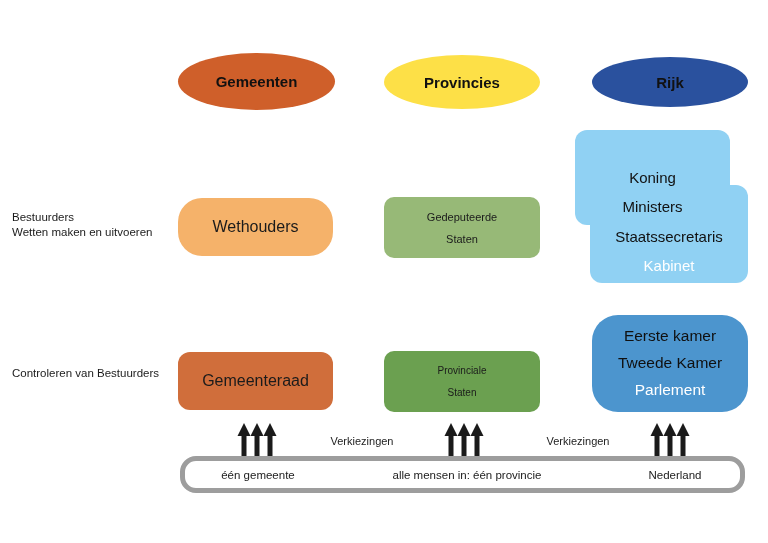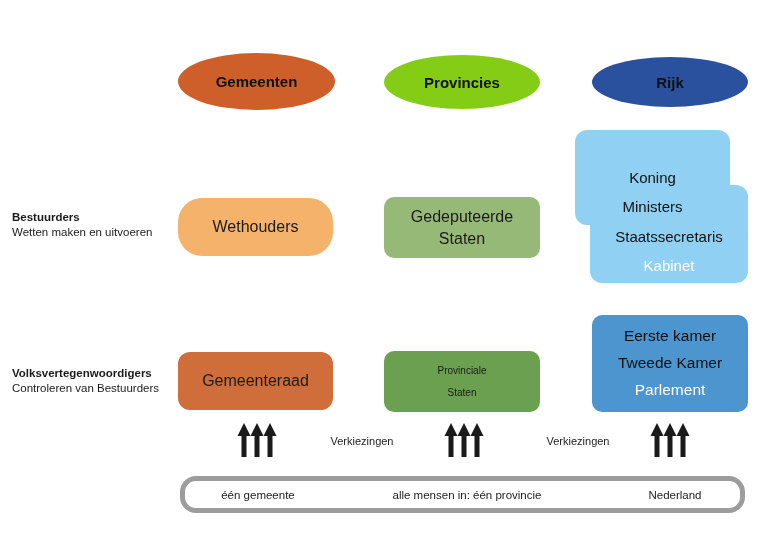--- a/index.html
+++ b/index.html
@@ -6,71 +6,71 @@
   .canvas{
     position:relative;width:768px;height:543px;background:#ffffff;overflow:hidden;
     font-family:"Liberation Sans", sans-serif;color:#1b1b1b;
   }
   
   .ellipse{
     position:absolute;border-radius:50%;display:flex;align-items:center;justify-content:center;
     font-weight:bold;font-size:15px;color:#111;
   }
   .ellipse-gemeenten{left:178px;top:53px;width:157px;height:57px;background:#CF5F2A;}
-  .ellipse-provincies{left:384px;top:55px;width:156px;height:54px;background:#84cc16;}
+  .ellipse-provincies{left:384px;top:55px;width:156px;height:54px;background:#fde047;}
   .ellipse-rijk{left:592px;top:57px;width:156px;height:50px;background:#2A519E;text-align:right;}
 
   
   .row-label{position:absolute;left:12px;font-size:11.5px;line-height:15px;color:#1b1b1b;}
-  .row-label .t{font-weight:bold;}
+  .row-label .t{font-weight:normal;}
   .row-label-bestuurders{top:210px;}
   .row-label-volks{top:366px;}
 
   
   .box{
     position:absolute;display:flex;flex-direction:column;align-items:center;justify-content:center;
     text-align:center;font-size:16px;color:#1b1b1b;
   }
   .box-wethouders{left:178px;top:198px;width:155px;height:58px;background:#F5B26A;border-radius:24px;}
-  .box-gedeputeerde{left:384px;top:197px;width:156px;height:61px;background:#97B977;border-radius:10px;font-size:16px;line-height:22px;}
+  .box-gedeputeerde{left:384px;top:197px;width:156px;height:61px;background:#97B977;border-radius:10px;font-size:11px;line-height:22px;}
   .box-gemeenteraad{left:178px;top:352px;width:155px;height:58px;background:#D06E3B;border-radius:12px;}
   .box-provinciale{left:384px;top:351px;width:156px;height:61px;background:#6BA050;border-radius:10px;font-size:10px;line-height:22px;}
 
   
   .rijk-stack{position:absolute;left:575px;top:130px;width:173px;height:153px;}
   .rijk-stack .bb{position:absolute;background:#90D1F3;border-radius:12px;}
   .rijk-stack .bb1{left:0;top:0;width:155px;height:95px;}
   .rijk-stack .bb2{left:15px;top:55px;width:158px;height:98px;}
   .rijk-stack .line{position:absolute;height:22px;line-height:22px;text-align:center;font-size:15px;}
   .rijk-stack .l0{left:0;top:8px;width:155px;color:#ffffff;}
   .rijk-stack .l1{left:0;top:37px;width:155px;color:#111;}
   .rijk-stack .l2{left:0;top:66px;width:155px;color:#111;}
   .rijk-stack .l3{left:15px;top:96px;width:158px;color:#111;}
   .rijk-stack .l4{left:15px;top:125px;width:158px;color:#ffffff;}
 
   
-  .box-parlement{left:592px;top:315px;width:156px;height:97px;background:#4C95CE;border-radius:10px;
+  .box-parlement{left:592px;top:315px;width:156px;height:97px;background:#4C95CE;border-radius:26px;
     font-size:15.5px;line-height:27px;justify-content:flex-start;padding-top:7px;box-sizing:border-box;}
   .box-parlement .w{color:#ffffff;}
   .box-parlement .k{color:#101010;}
 
   
   .arrows{position:absolute;width:40px;height:34px;}
   .arrows-1{left:237px;top:423px;}
   .arrows-2{left:444px;top:423px;}
   .arrows-3{left:650px;top:423px;}
 
   .verkiezingen{position:absolute;width:90px;text-align:center;font-size:11px;color:#222;}
   .verkiezingen-left{left:317px;top:435px;}
   .verkiezingen-right{left:533px;top:435px;}
 
   
   .base-bar{
     position:absolute;left:180px;top:456px;width:565px;height:37px;background:#fff;
-    border:5px solid #9D9D9D;border-radius:16px;box-sizing:border-box;margin-top:20px;
+    border:5px solid #9D9D9D;border-radius:16px;box-sizing:border-box;
   }
   .base-bar span{position:absolute;top:50%;transform:translateY(-50%);font-size:11.5px;color:#222;text-align:center;}
   .base-bar .bt1{left:13px;width:120px;}
   .base-bar .bt2{left:182px;width:200px;}
   .base-bar .bt3{left:430px;width:120px;}
 
   
   .logo{position:absolute;left:692px;top:500px;width:72px;height:32px;}
   .logo svg{position:absolute;left:0;top:2px;}
   .logo .logo-text{position:absolute;left:27px;top:0;font-size:16px;font-weight:bold;color:#4D4D4F;letter-spacing:0.5px;}
@@ -89,21 +89,20 @@
   </div>
   <div class="ellipse ellipse-rijk">
     <span>Rijk</span>
   </div>
 
   <div class="row-label row-label-bestuurders">
     <div class="t">Bestuurders</div>
     <div>Wetten maken en uitvoeren</div>
   </div>
   <div class="row-label row-label-volks">
-    <div class="t">Volksvertegenwoordigers</div>
     <div>Controleren van Bestuurders</div>
   </div>
 
   <div class="box box-wethouders">
     <span>Wethouders</span>
   </div>
   <div class="box box-gedeputeerde">
     <span>Gedeputeerde</span>
     <span>Staten</span>
   </div>

